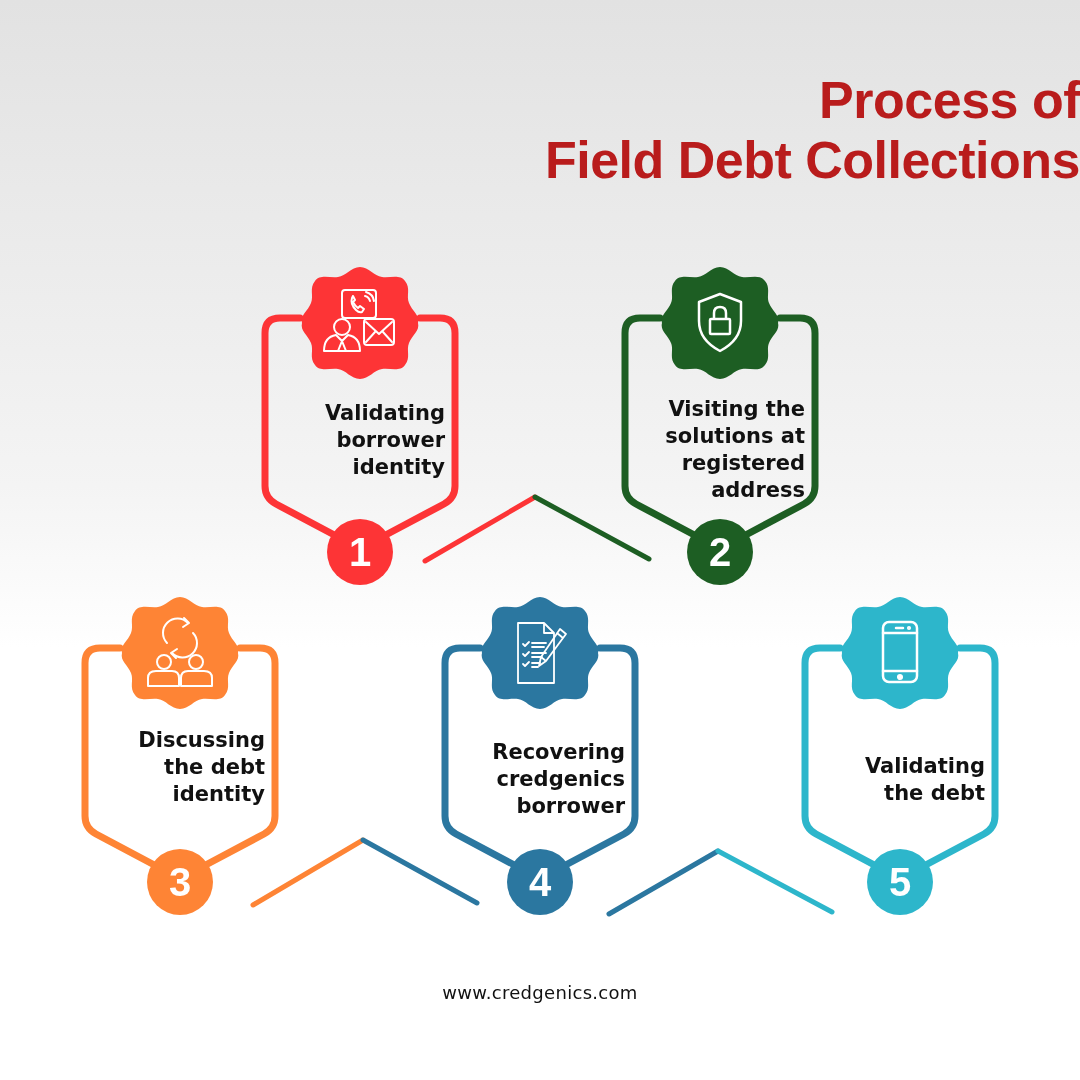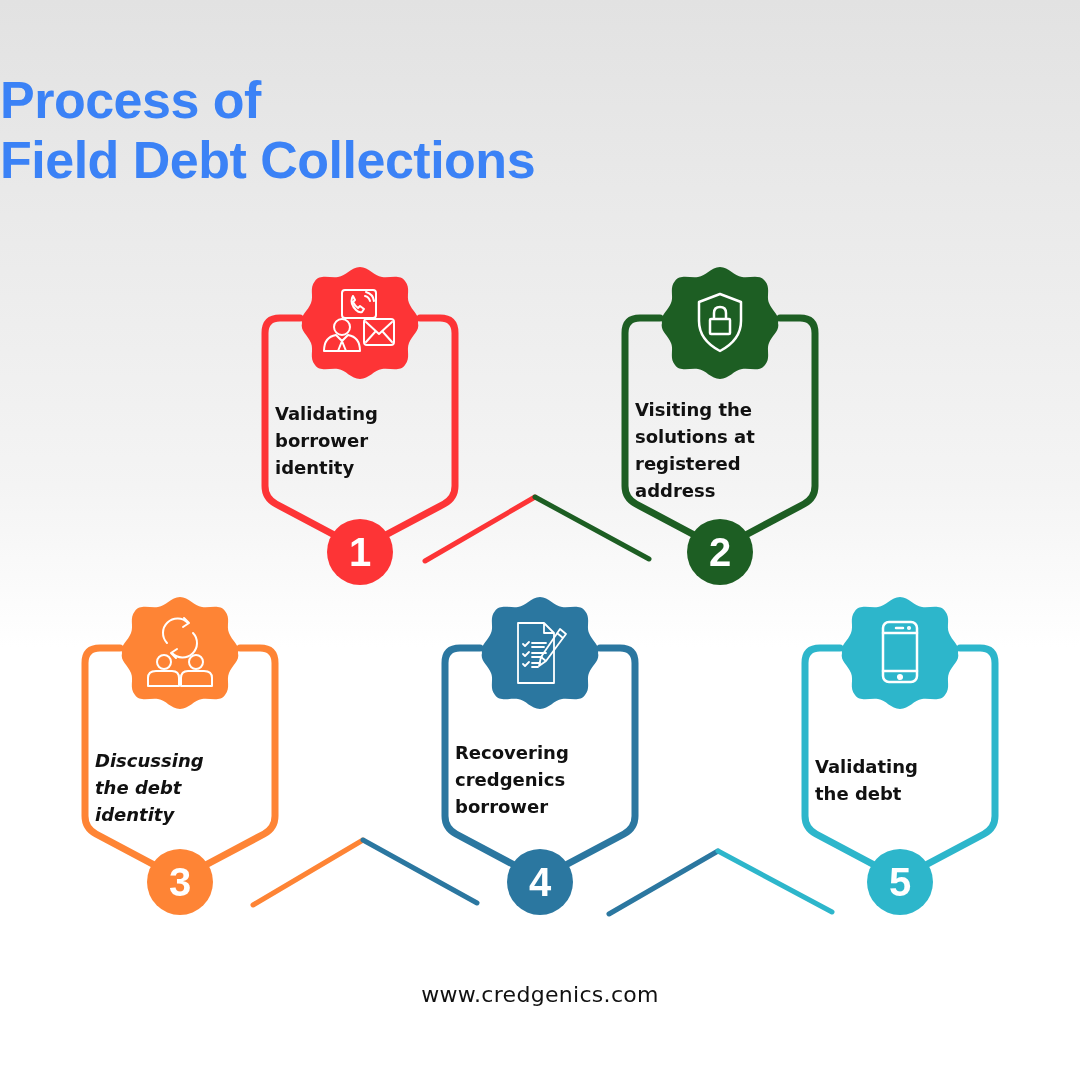--- a/index.html
+++ b/index.html
@@ -2,39 +2,39 @@
 <html><head>
 <meta charset="utf-8">
 <style>
   html, body { margin:0; padding:0; }
   body {
     width:1080px; height:1080px; overflow:hidden; position:relative;
     background: linear-gradient(180deg, #e2e2e2 0%, #f4f4f4 45%, #ffffff 60%, #ffffff 100%);
     font-family: "DejaVu Sans", sans-serif;
   }
   .title {
-    position:absolute; left:0; width:1080px; text-align:left;
-    color:#3b82f6; font-family:"Liberation Sans", sans-serif; font-weight:700;
+    position:absolute; left:0; width:1080px; text-align:right;
+    color:#b91c1c; font-family:"Liberation Sans", sans-serif; font-weight:700;
     font-size:52px; line-height:60px; letter-spacing:-0.5px;
   }
   .title.l1 { top:70px; }
   .title.l2 { top:130px; }
   svg.canvas { position:absolute; left:0; top:0; }
   .step-text {
-    position:absolute; width:170px; text-align:left; color:#111;
-    font-family:"DejaVu Sans", sans-serif; font-weight:700; font-size:18px; line-height:27px;
+    position:absolute; width:170px; text-align:right; color:#111;
+    font-family:"DejaVu Sans", sans-serif; font-weight:700; font-size:21px; line-height:27px;
   }
   .num {
     position:absolute; width:66px; height:66px; border-radius:50%;
     color:#fff; text-align:center; line-height:66px;
     font-family:"Liberation Sans", sans-serif; font-weight:700; font-size:40px;
   }
   .footer {
     position:absolute; top:982px; left:0; width:1080px; text-align:center;
-    font-family:"DejaVu Sans", sans-serif; font-size:22px; color:#111; letter-spacing:0.3px;
+    font-family:"DejaVu Sans", sans-serif; font-size:18px; color:#111; letter-spacing:0.3px;
   }
 </style>
 </head>
 <body>
 
 <div class="title l1">Process of</div>
 <div class="title l2">Field Debt Collections</div>
 
 <svg class="canvas" width="1080" height="1080" viewBox="0 0 1080 1080">
   <defs>
@@ -134,21 +134,21 @@
   <div>Validating</div>
   <div>borrower</div>
   <div>identity</div>
 </div>
 <div class="step-text" style="left:635px; top:396px;">
   <div>Visiting the</div>
   <div>solutions at</div>
   <div>registered</div>
   <div>address</div>
 </div>
-<div class="step-text" style="left:95px; top:747px;font-style:italic;">
+<div class="step-text" style="left:95px; top:727px;">
   <div>Discussing</div>
   <div>the debt</div>
   <div>identity</div>
 </div>
 <div class="step-text" style="left:455px; top:739px;">
   <div>Recovering</div>
   <div>credgenics</div>
   <div>borrower</div>
 </div>
 <div class="step-text" style="left:815px; top:753px;">

